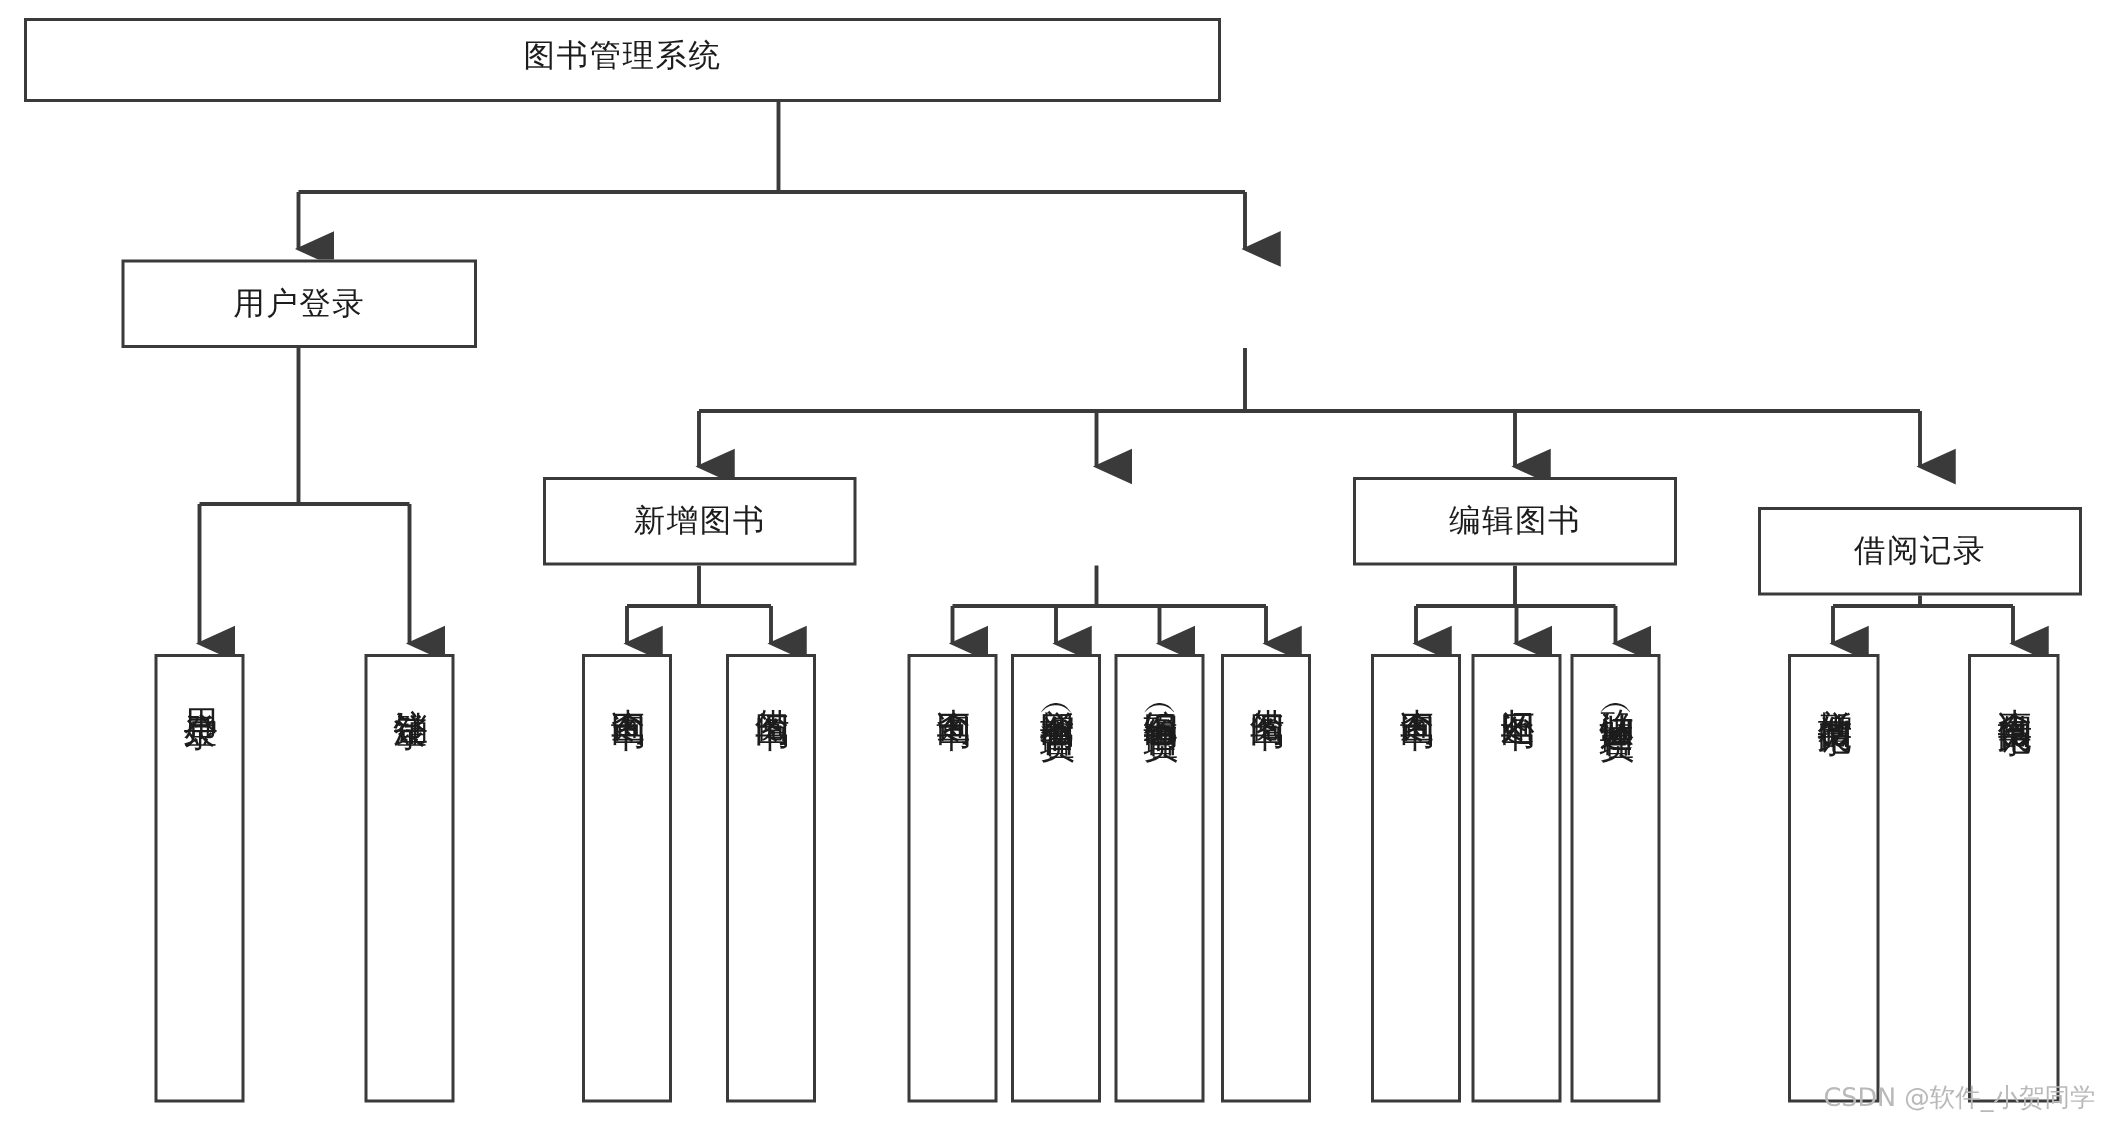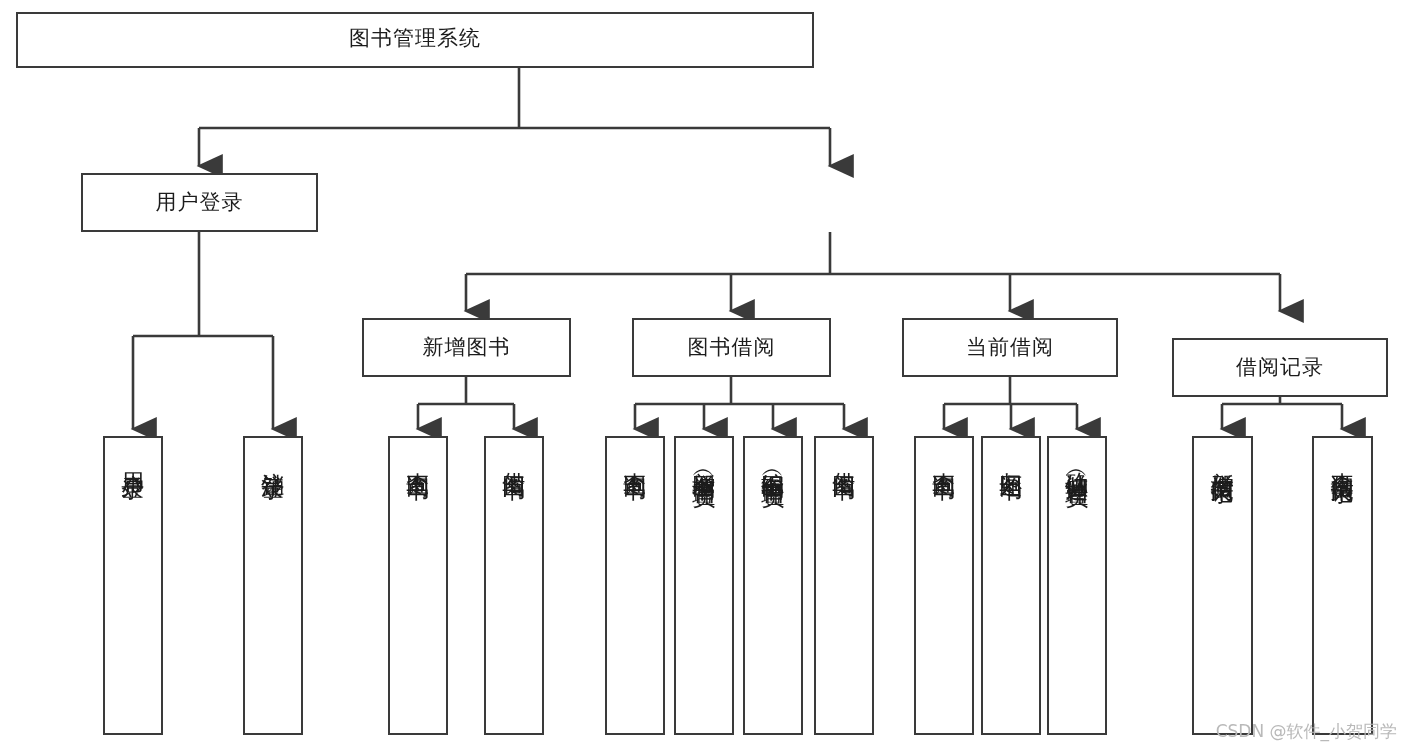--- a/index.html
+++ b/index.html
@@ -133,26 +133,23 @@
 
   <div class="node level1" style="left:81px; top:173px; width:237px; height:59px;">
     <span class="label-h">用户登录</span>
   </div>
 
 
   <div class="node level2" style="left:362px; top:318px; width:209px; height:59px;">
     <span class="label-h">新增图书</span>
   </div>
 
-  <div class="node level2" style="left:632px; top:318px; width:199px; height:59px;">
-    <span class="label-h">图书借阅</span>
-  </div>
 
   <div class="node level2" style="left:902px; top:318px; width:216px; height:59px;">
-    <span class="label-h">当前借阅</span>
+    <span class="label-h">编辑图书</span>
   </div>
 
   <div class="node level2" style="left:1172px; top:318px; width:216px; height:59px;margin-top:20px;">
     <span class="label-h">借阅记录</span>
   </div>
 
   <div class="node leaf" style="left:103px; top:436px; width:60px; height:299px;">
     <span class="label-v">用户登录</span>
   </div>
 

